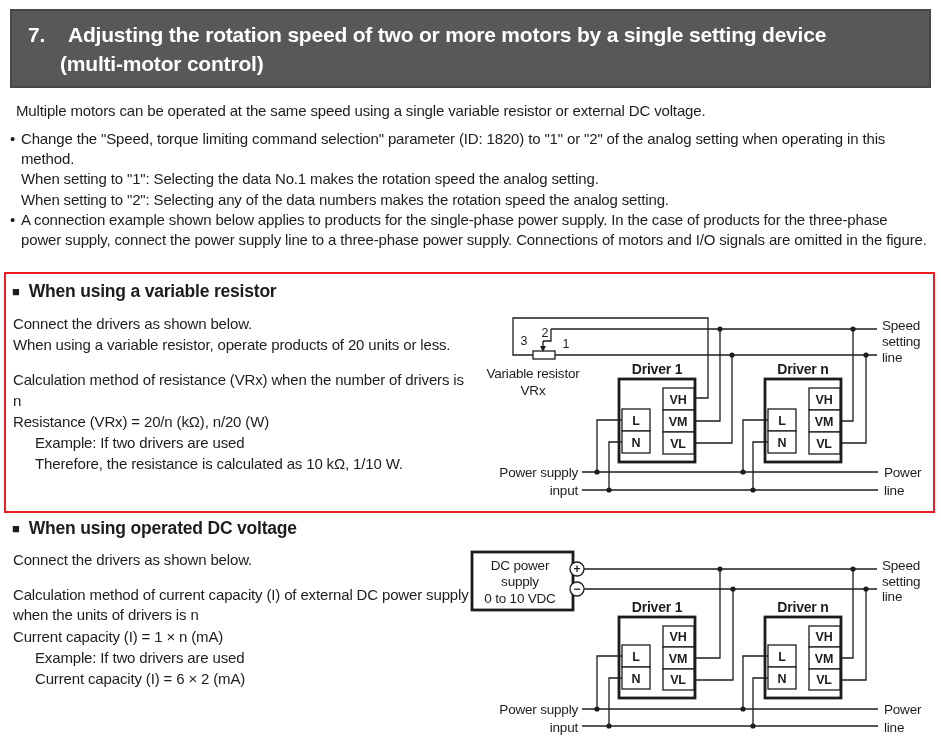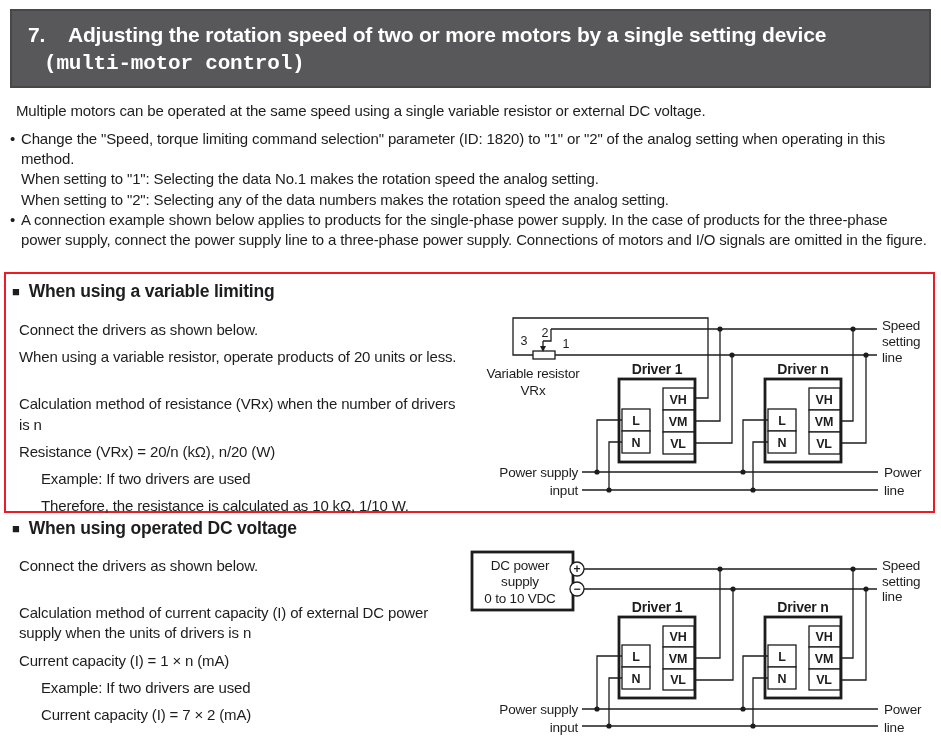--- a/index.html
+++ b/index.html
@@ -10,21 +10,21 @@
   }
   .abs{position:absolute;}
   
   .hdr{
     left:10px;top:9px;width:917px;height:75px;
     background:#58585a;border:2px solid #47474a;color:#ffffff;
     font-weight:bold;font-size:21px;letter-spacing:-0.2px;
   }
   .hdr-num{position:absolute;left:16px;top:12px;}
   .hdr-l1{position:absolute;left:48px;top:12px;white-space:nowrap;margin-left:8px;}
-  .hdr-l2{position:absolute;left:32px;top:41px;white-space:nowrap;font-family:Liberation Mono, monospace;}
+  .hdr-l2{position:absolute;left:48px;top:41px;white-space:nowrap;}
   
   .bodytxt{font-size:15px;line-height:20.2px;letter-spacing:-0.15px;}
   .intro-p{left:16px;top:101px;width:920px;}
   .bullets{left:10px;top:129px;width:921px;}
   .brow{display:flex;}
   .bmark{width:11px;flex:0 0 11px;}
   .btxt{flex:1;}
   .bsub{padding-left:11px;}
   
   .redbox{
@@ -34,21 +34,21 @@
   .sec-head{
     font-size:17.5px;font-weight:bold;letter-spacing:-0.2px;
     display:flex;align-items:center;gap:9px;white-space:nowrap;
   }
   .sec-head .sqmark{font-size:13px;line-height:1;}
   .sh1{left:12px;top:281px;}
   .sh2{left:12px;top:518px;}
   .coltxt{width:462px;}
   .col1{left:12px;top:313px;}
   .col2{left:12px;top:549px;}
-  .coltxt p{margin:7px;}
+  .coltxt p{margin:1px;}
   .gap{height:13px;}
   .ex{padding-left:22px;}
   
   svg{display:block;}
   svg text{
     font-family:"Liberation Sans",sans-serif;
     font-size:13.5px;fill:#1d1d1f;letter-spacing:-0.2px;
   }
   svg text.term{font-size:12.5px;font-weight:bold;text-anchor:middle;}
   svg text.drv{font-weight:600;text-anchor:middle;font-size:14px;}
@@ -82,21 +82,21 @@
   <div class="brow">
     <span class="bmark">•</span>
     <span class="btxt">A connection example shown below applies to products for the single-phase power supply. In the case of products for the three-phase power supply, connect the power supply line to a three-phase power supply. Connections of motors and I/O signals are omitted in the figure.</span>
   </div>
 </div>
 
 <div class="abs redbox"></div>
 
 <div class="abs sec-head sh1">
   <span class="sqmark">■</span>
-  <span>When using a variable limiting</span>
+  <span>When using a variable resistor</span>
 </div>
 
 <div class="abs bodytxt coltxt col1">
   <p>Connect the drivers as shown below.</p>
   <p>When using a variable resistor, operate products of 20 units or less.</p>
   <div class="gap"></div>
   <p>Calculation method of resistance (VRx) when the number of drivers is n</p>
   <p>Resistance (VRx) = 20/n (kΩ), n/20 (W)</p>
   <p class="ex">Example: If two drivers are used</p>
   <p class="ex">Therefore, the resistance is calculated as 10 kΩ, 1/10 W.</p>
@@ -185,21 +185,21 @@
   <span class="sqmark">■</span>
   <span>When using operated DC voltage</span>
 </div>
 
 <div class="abs bodytxt coltxt col2">
   <p>Connect the drivers as shown below.</p>
   <div class="gap"></div>
   <p>Calculation method of current capacity (I) of external DC power supply when the units of drivers is n</p>
   <p>Current capacity (I) = 1 × n (mA)</p>
   <p class="ex">Example: If two drivers are used</p>
-  <p class="ex">Current capacity (I) = 7 × 2 (mA)</p>
+  <p class="ex">Current capacity (I) = 6 × 2 (mA)</p>
 </div>
 
 <svg class="abs" style="left:460px;top:540px;" width="481" height="207" viewBox="460 540 481 207">
 
   <g>
     <rect class="thick" x="472" y="552" width="101" height="58"></rect>
     <text class="ctr" x="520" y="570">DC power</text>
     <text class="ctr" x="520" y="586">supply</text>
     <text class="ctr" x="520" y="603">0 to 10 VDC</text>
     <circle class="tbox" cx="577" cy="569" r="7"></circle>

